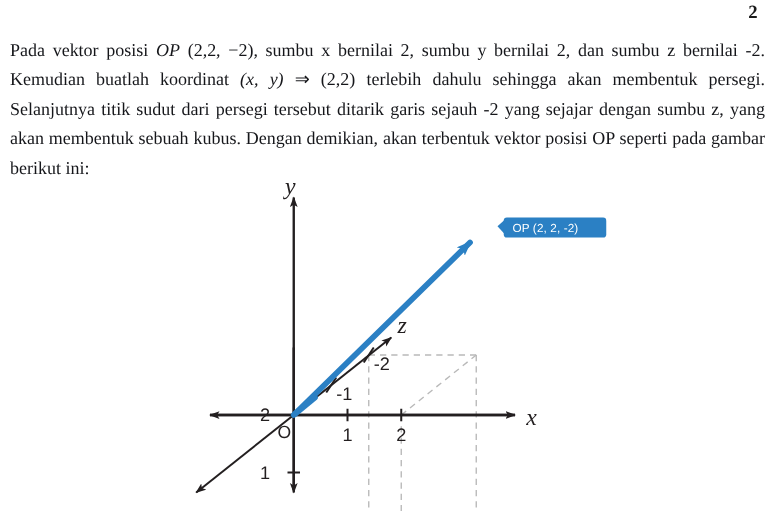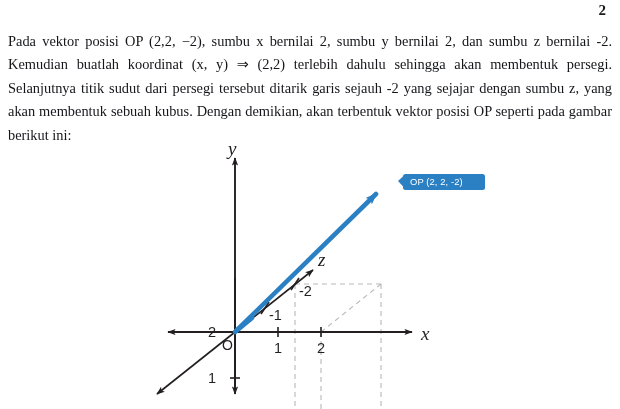--- a/index.html
+++ b/index.html
@@ -26,21 +26,21 @@
     position:absolute;
     left:8px;top:30px;
     width:604px;
     font-family:"Liberation Serif", serif;
     font-size:14.4px;
     line-height:23.4px;
     text-align:justify;
     color:#15161a;
   }
   .body-text p{margin:0;}
-  .it{}
+  .it{font-style:italic;}
 
   .figure{
     position:absolute;
     left:0;top:138px;
     width:620px;height:271px;
   }
   .figure svg{display:block;}
 
   .badge-text{
     font-family:"Liberation Sans", sans-serif;

